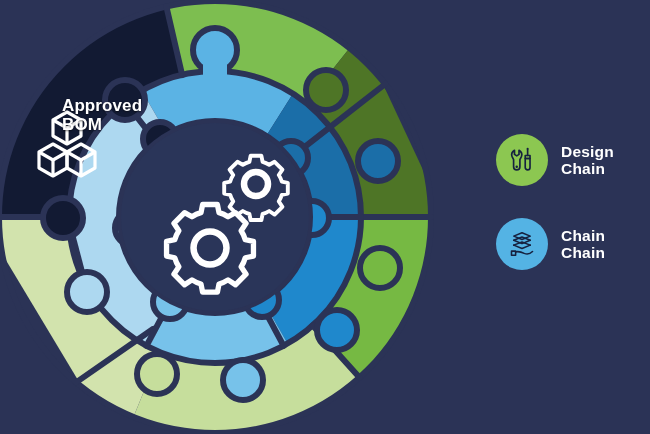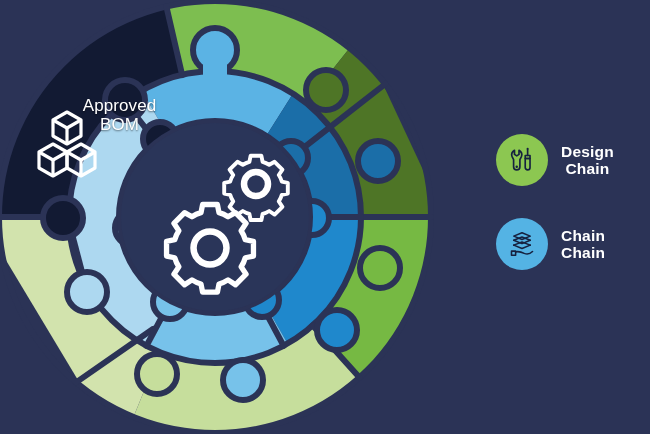--- a/index.html
+++ b/index.html
@@ -10,40 +10,39 @@
     font-family:"Liberation Sans", sans-serif;
     overflow:hidden;
     position:relative;
   }
   #stage{position:relative;width:650px;height:434px;}
   #wheel{position:absolute;left:0;top:0;}
   .bom-label{
     position:absolute;
     left:62px;top:96px;
     width:115px;
-    text-align:center;
+    text-align:left;
     color:#ffffff;
-    font-weight:normal;
+    font-weight:bold;
     font-size:17px;
     line-height:19px;
     letter-spacing:0.1px;
     text-shadow:0 1px 2px rgba(0,0,0,.55);
     pointer-events:none;
   }
   
   #legend{
     position:absolute;
     left:496px;top:134px;
     width:154px;
   }
   .legend-row{
     display:flex;
     align-items:center;
     margin-bottom:32px;
-    text-align:center;
   }
   .legend-badge{
     width:52px;height:52px;
     border-radius:50%;
     flex:0 0 52px;
     display:flex;align-items:center;justify-content:center;
   }
   .legend-text{
     margin-left:13px;
     color:#ffffff;

